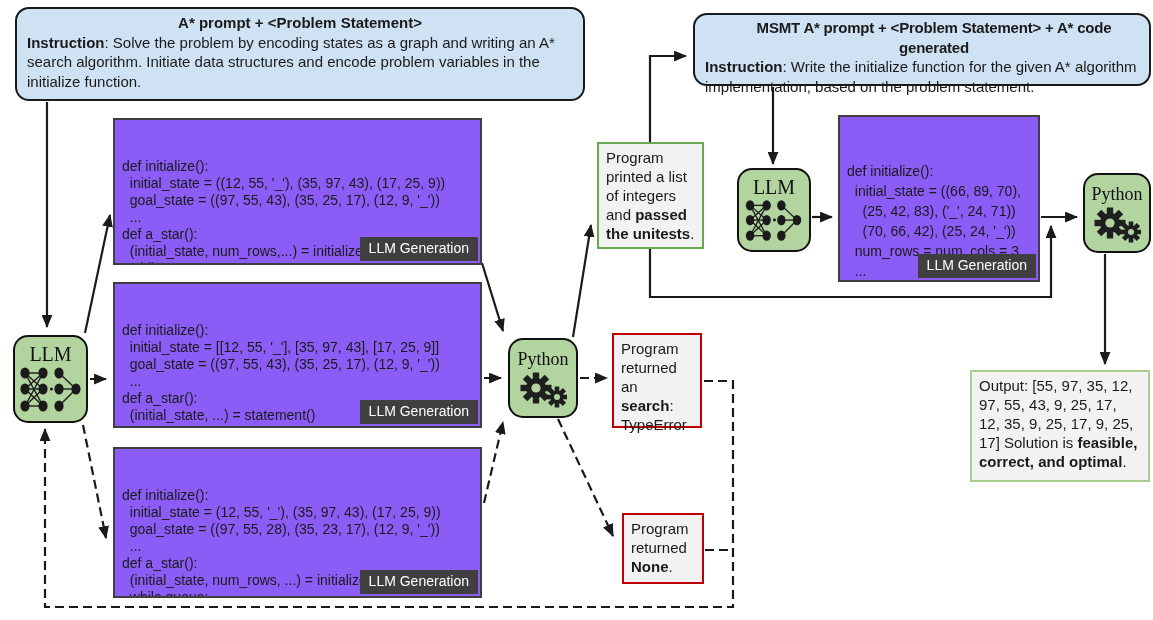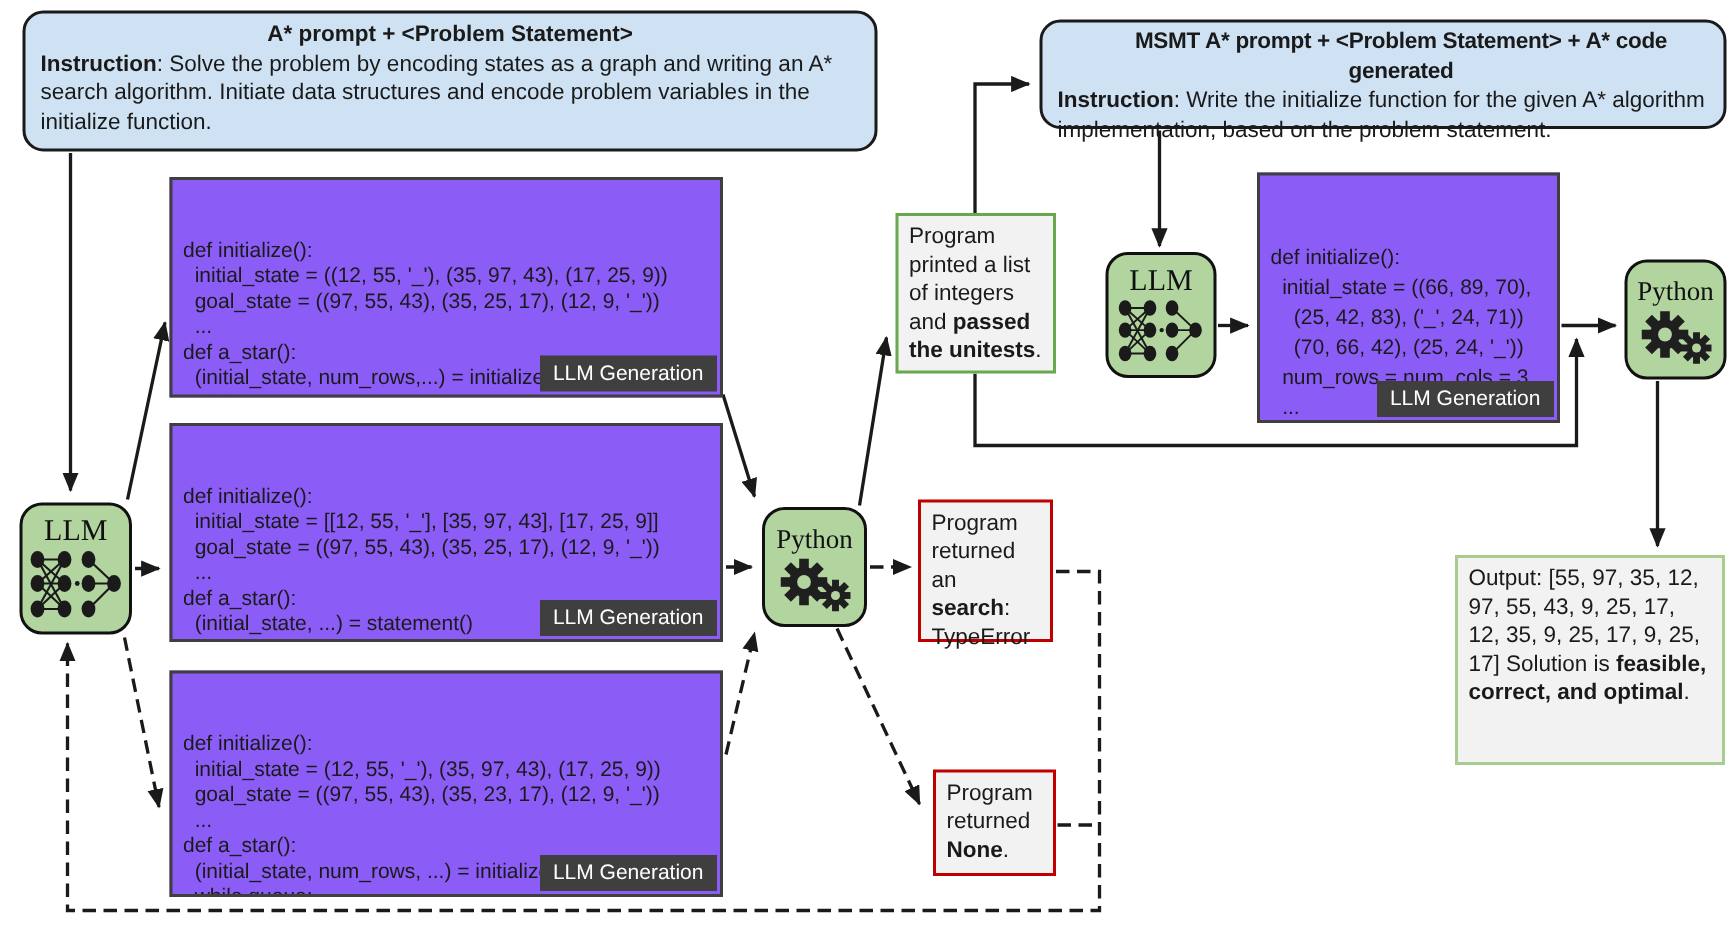--- a/index.html
+++ b/index.html
@@ -106,21 +106,21 @@
     <div><div>def initialize():</div><div>  initial_state = ((12, 55, '_'), (35, 97, 43), (17, 25, 9))</div><div>  goal_state = ((97, 55, 43), (35, 25, 17), (12, 9, '_'))</div><div>  ...</div><div>def a_star():</div><div>  (initial_state, num_rows,...) = initialize()</div><div>  while queue:</div></div>
     <div class="gen-tag">LLM Generation</div>
   </div>
 
   <div class="box codebox" style="left:113px;top:282px;width:369px;height:146px;">
     <div><div>def initialize():</div><div>  initial_state = [[12, 55, '_'], [35, 97, 43], [17, 25, 9]]</div><div>  goal_state = ((97, 55, 43), (35, 25, 17), (12, 9, '_'))</div><div>  ...</div><div>def a_star():</div><div>  (initial_state, ...) = statement()</div><div>  while queue:</div></div>
     <div class="gen-tag">LLM Generation</div>
   </div>
 
   <div class="box codebox" style="left:113px;top:447px;width:369px;height:151px;">
-    <div><div>def initialize():</div><div>  initial_state = (12, 55, '_'), (35, 97, 43), (17, 25, 9))</div><div>  goal_state = ((97, 55, 43), (35, 23, 17), (12, 9, '_'))</div><div>  ...</div><div>def a_star():</div><div>  (initial_state, num_rows, ...) = initialize()</div><div>  while queue:</div></div>
+    <div><div>def initialize():</div><div>  initial_state = (12, 55, '_'), (35, 97, 43), (17, 25, 9))</div><div>  goal_state = ((97, 55, 28), (35, 23, 17), (12, 9, '_'))</div><div>  ...</div><div>def a_star():</div><div>  (initial_state, num_rows, ...) = initialize()</div><div>  while queue:</div></div>
     <div class="gen-tag">LLM Generation</div>
   </div>
 
   <div class="box component" style="left:508px;top:338px;width:70px;height:80px;">
     <div class="clabel" style="font-size:18px;">Python</div>
     <svg width="48" height="38" viewBox="0 0 48 38">
       <g transform="translate(17,18)" fill="#1f1f1f">
         <rect x="-3.2" y="-15.5" width="6.4" height="31"></rect>
         <rect x="-3.2" y="-15.5" width="6.4" height="31" transform="rotate(45)"></rect>
         <rect x="-3.2" y="-15.5" width="6.4" height="31" transform="rotate(90)"></rect>
@@ -198,15 +198,15 @@
         <rect x="-2.3" y="-10.5" width="4.6" height="21"></rect>
         <rect x="-2.3" y="-10.5" width="4.6" height="21" transform="rotate(45)"></rect>
         <rect x="-2.3" y="-10.5" width="4.6" height="21" transform="rotate(90)"></rect>
         <rect x="-2.3" y="-10.5" width="4.6" height="21" transform="rotate(135)"></rect>
         <circle r="6.6"></circle>
           <circle r="3" fill="#b2d5a0"></circle>
       </g>
     </svg>
   </div>
 
-  <div class="box outcome final" style="left:970px;top:370px;width:180px;height:140px;"><span>Output: [55, 97, 35, 12, 97, 55, 43, 9, 25, 17, 12, 35, 9, 25, 17, 9, 25, 17] Solution is </span><span style="font-weight: bold;">feasible, correct, and optimal</span><span>.</span></div>
+  <div class="box outcome final" style="left:970px;top:370px;width:180px;height:112px;"><span>Output: [55, 97, 35, 12, 97, 55, 43, 9, 25, 17, 12, 35, 9, 25, 17, 9, 25, 17] Solution is </span><span style="font-weight: bold;">feasible, correct, and optimal</span><span>.</span></div>
 
 </div>
 
 </body></html>

